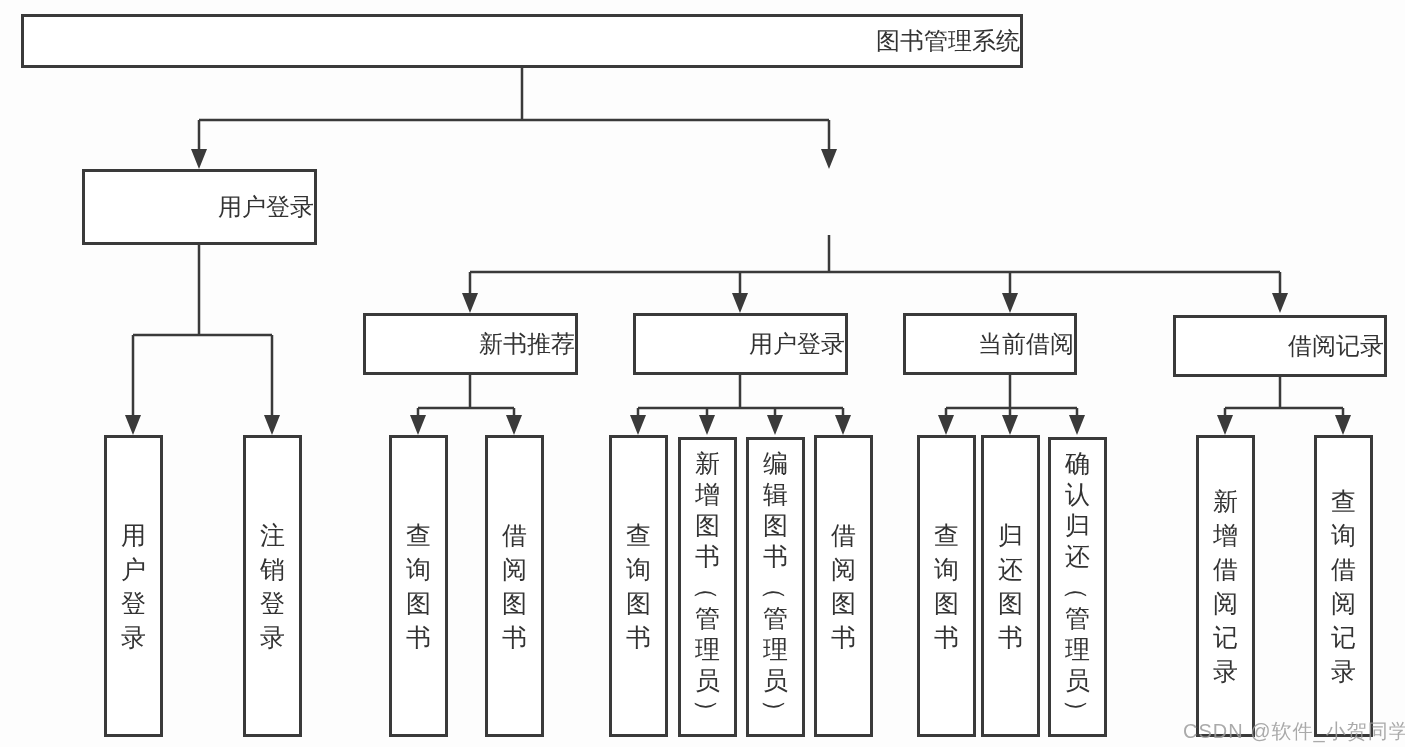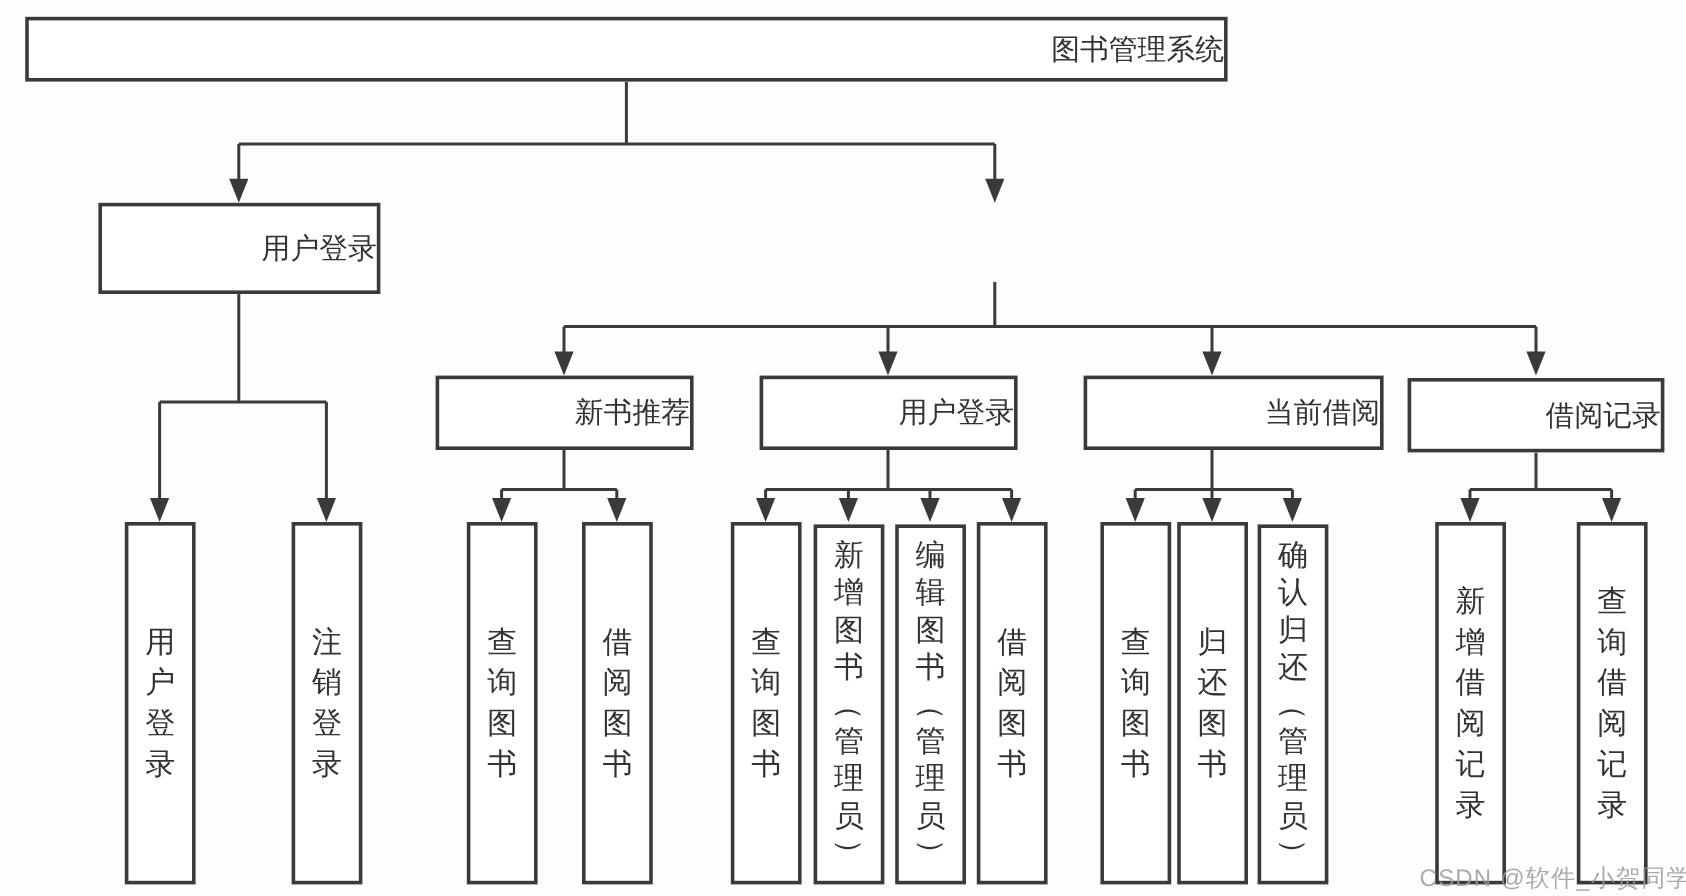--- a/index.html
+++ b/index.html
@@ -83,21 +83,21 @@
   <div class="box h" style="left:82px;top:169px;width:235px;height:76px">
     <span>用户登录</span>
   </div>
 
   <div class="box h" style="left:363px;top:313px;width:215px;height:62px">
     <span>新书推荐</span>
   </div>
   <div class="box h" style="left:633px;top:313px;width:215px;height:62px">
     <span>用户登录</span>
   </div>
-  <div class="box h" style="left:903px;top:313px;width:250px;height:62px">
+  <div class="box h" style="left:903px;top:313px;width:174px;height:62px">
     <span>当前借阅</span>
   </div>
   <div class="box h" style="left:1173px;top:315px;width:214px;height:62px">
     <span>借阅记录</span>
   </div>
 
   <div class="box" style="left:104px;top:435px;width:59px;height:302px">
     <span class="vtext">
         <span>用</span>
         <span>户</span>

